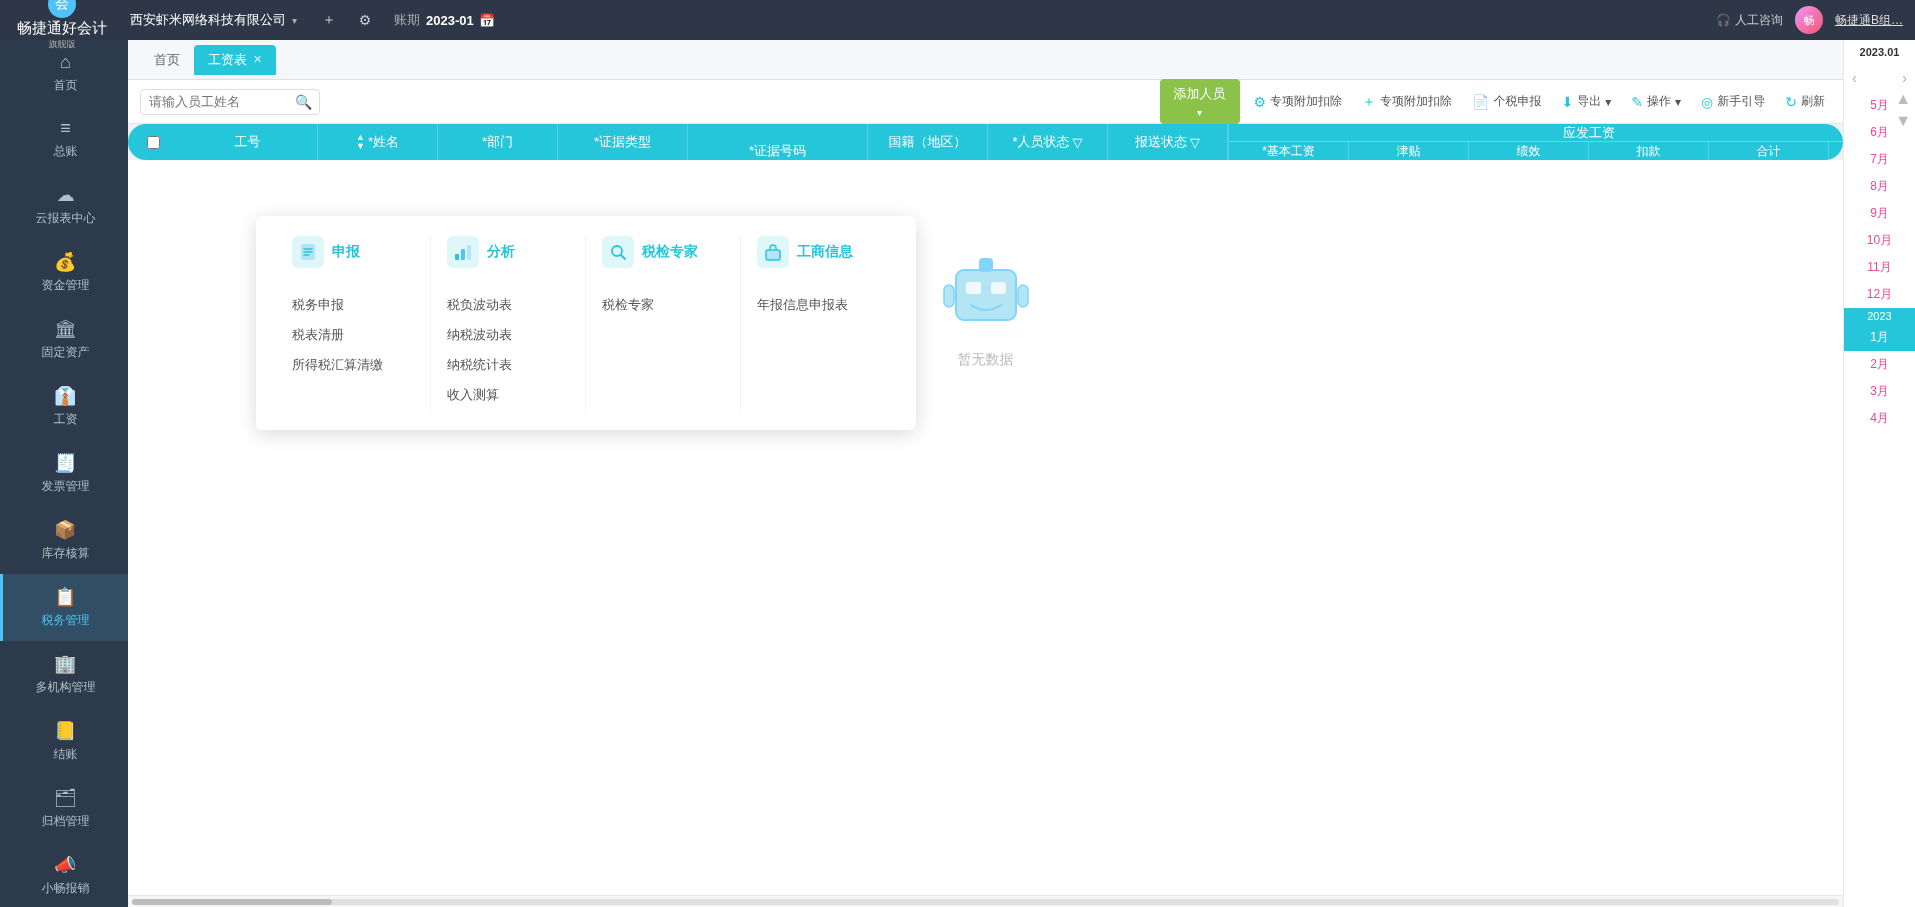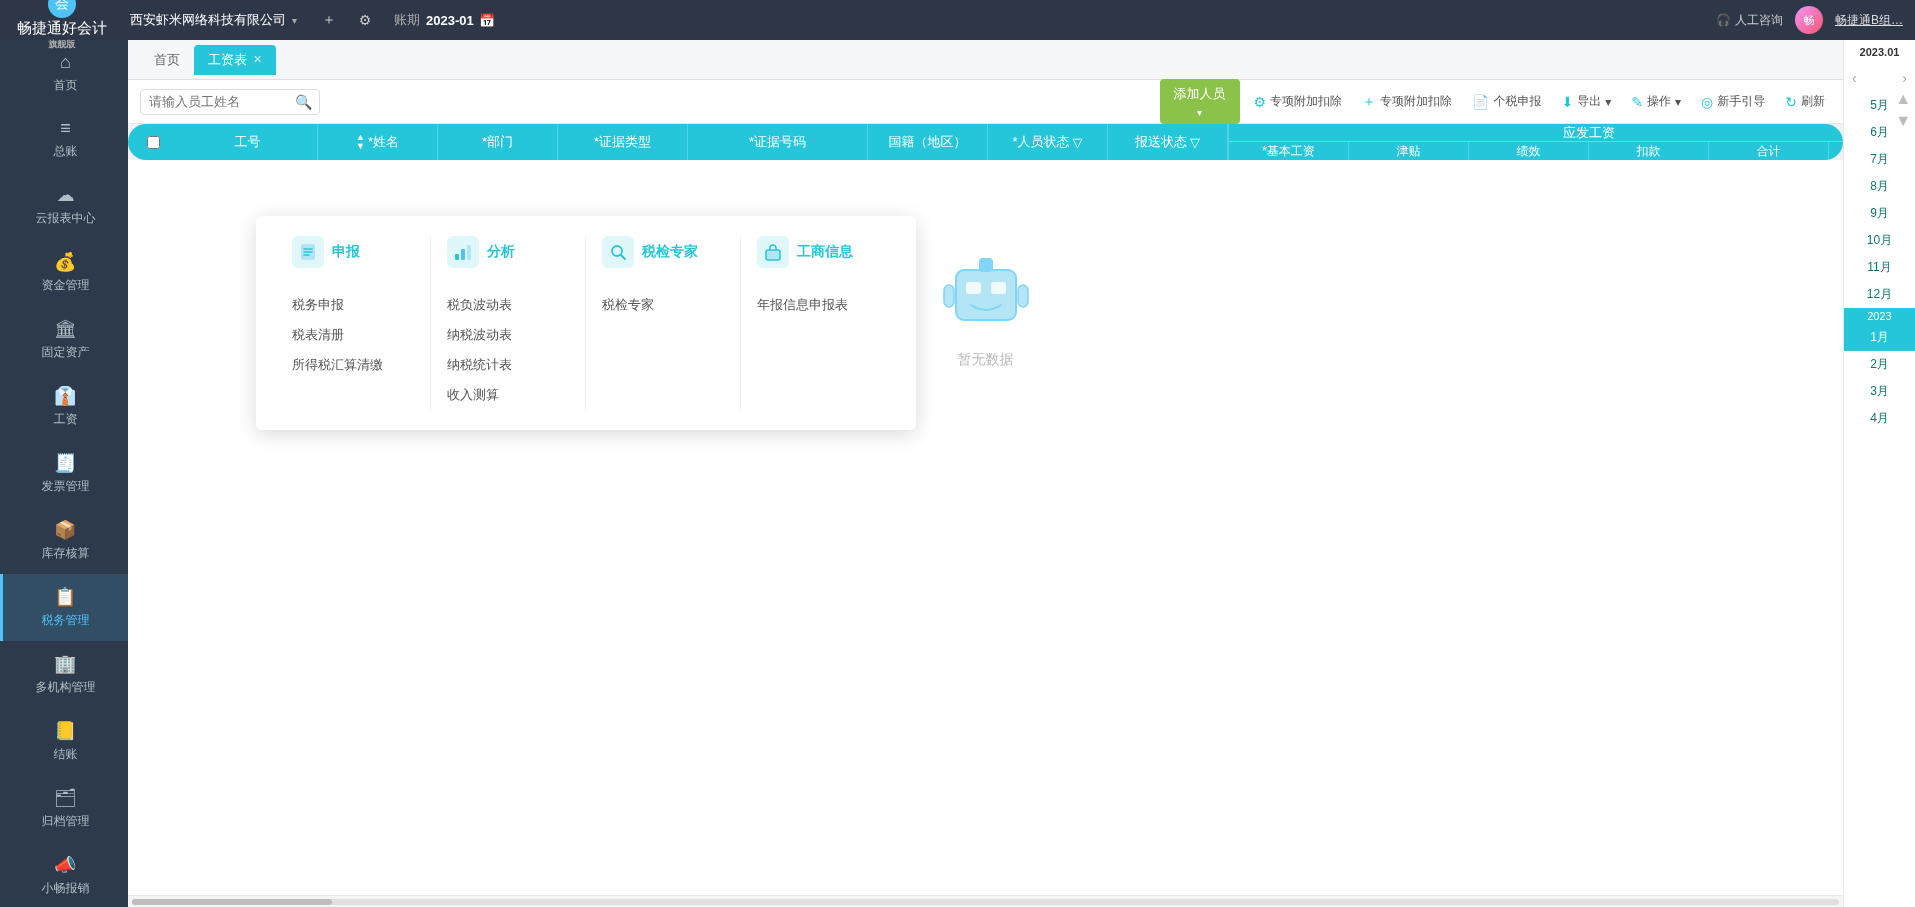--- a/index.html
+++ b/index.html
@@ -23,21 +23,21 @@
       justify-content: center;
     }
     .app-logo .logo-icon {
       width: 28px; height: 28px;
       background: #4fc3f7;
       border-radius: 50%;
       display: flex; align-items: center; justify-content: center;
       color: white; font-size: 14px;
     }
     .app-logo .logo-title { color: #fff; font-size: 15px; margin-top: 1px; }
-    .app-logo .logo-sub { color: #aaa; font-size: 9px; font-weight: bold; }
+    .app-logo .logo-sub { color: #aaa; font-size: 9px; }
 
     .company-selector {
       display: flex; align-items: center; gap: 6px; color: #fff;
       margin-left: 10px; cursor: pointer; padding: 4px 8px;
       border-radius: 4px;
     }
     .company-name { font-size: 13px; color: #fff; }
     .chevron-down { font-size: 10px; color: #aaa; }
 
     .header-actions {
@@ -179,21 +179,21 @@
     .th-cell {
       display: flex; align-items: center; justify-content: center;
       color: #fff; font-size: 13px; font-weight: 500;
       padding: 0 8px; border-right: 1px solid rgba(255,255,255,0.2);
       height: 100%; gap: 3px;
     }
     .th-cell.col-id { width: 140px; flex-shrink: 0; }
     .th-cell.col-name { width: 120px; flex-shrink: 0; }
     .th-cell.col-dept { width: 120px; flex-shrink: 0; }
     .th-cell.col-cert-type { width: 130px; flex-shrink: 0; }
-    .th-cell.col-cert-no { width: 180px; flex-shrink: 0; }
+    .th-cell.col-cert-no { width: 180px; flex-shrink: 0; align-items: flex-end; }
     .th-cell.col-national { width: 120px; flex-shrink: 0; }
     .th-cell.col-status { width: 120px; flex-shrink: 0; }
     .th-cell.col-report { width: 120px; flex-shrink: 0; }
     .salary-sub-cell {
       display: flex; align-items: center; justify-content: center;
       color: #fff; font-size: 12px; padding: 0 8px;
       border-right: 1px solid rgba(255,255,255,0.2); width: 120px;
     }
 
     
@@ -255,21 +255,21 @@
       align-items: center;
       flex-shrink: 0;
       position: relative;
     }
     .calendar-header {
       font-size: 11px; color: #333; padding: 6px 4px;
       text-align: center; font-weight: bold;
     }
     .calendar-month {
       width: 100%; text-align: center;
-      padding: 5px 4px; font-size: 12px; color: #0f766e;
+      padding: 5px 4px; font-size: 12px; color: #ec4899;
       cursor: pointer;
     }
     .calendar-month.active {
       background: #26c6da; color: #fff; border-radius: 0;
     }
     .calendar-year-badge {
       background: #26c6da; color: #fff;
       font-size: 11px; padding: 2px 8px;
       width: 100%; text-align: center;
     }

